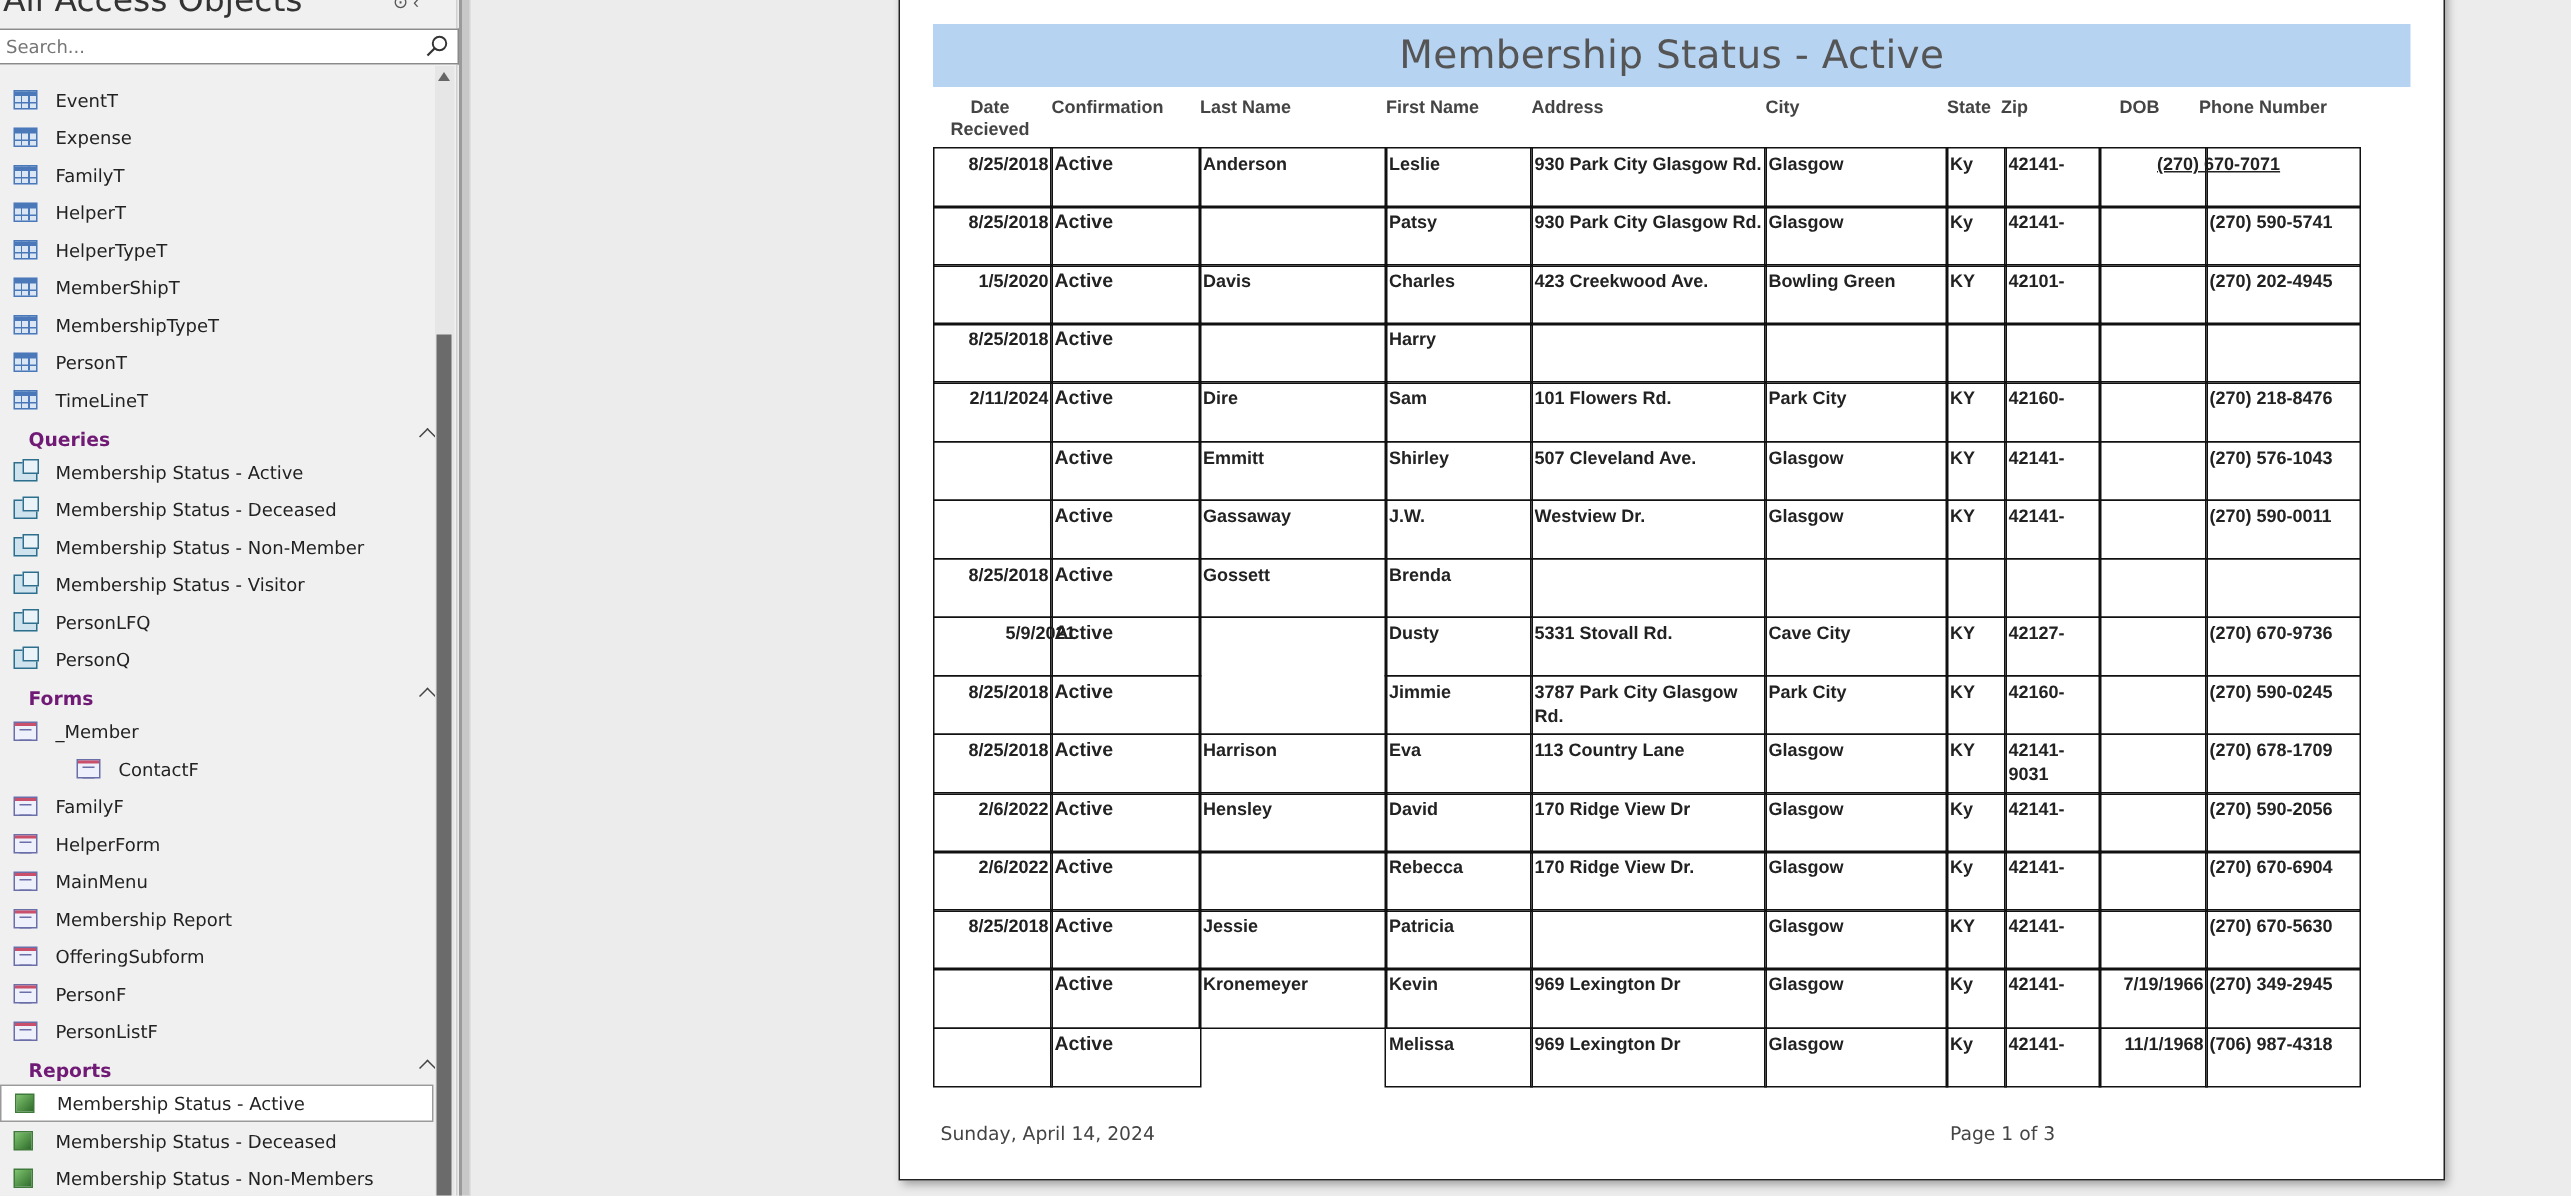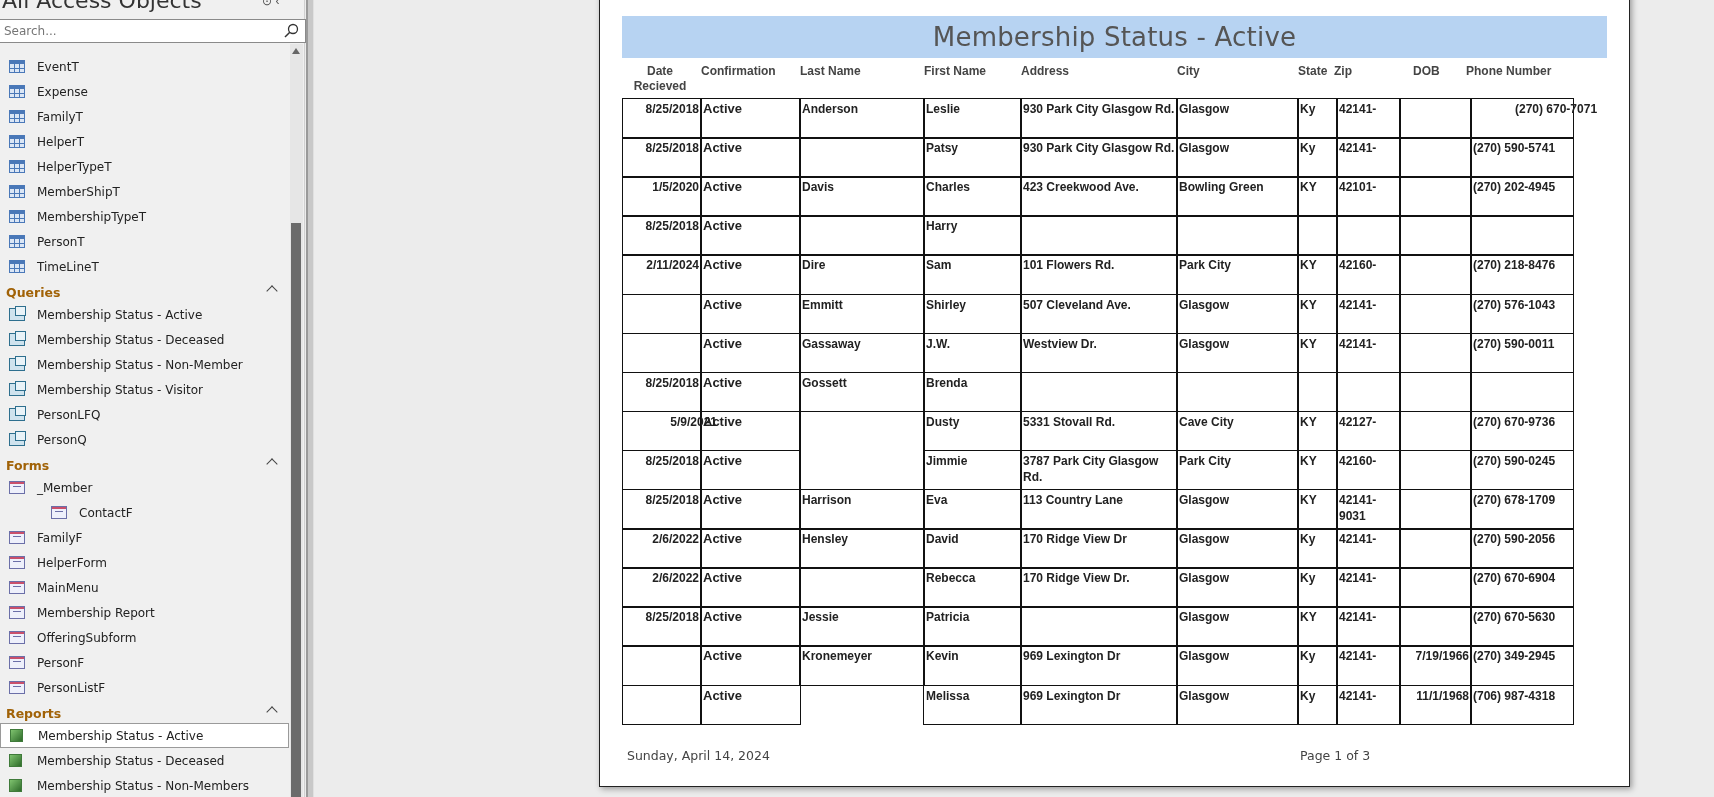--- a/index.html
+++ b/index.html
@@ -20,21 +20,21 @@
   .item .ico { width: 16px; height: 13px; margin-left: 9px; margin-right: 12px; flex: none; position: relative; }
   .ico.table { border: 1px solid #4a78b8; background: repeating-linear-gradient(90deg, #dbe6f5 0 4px, #4a78b8 4px 5px), #dbe6f5; }
   .ico.table::before { content: ""; position: absolute; left: 0; right: 0; top: 0; height: 3px; background: #4a78b8; }
   .ico.table::after { content: ""; position: absolute; left: 0; right: 0; top: 7px; height: 1px; background: #4a78b8; }
   .ico.query { border: 1px solid #2e6f8e; background: #cfe3ee; }
   .ico.query::before { content: ""; position: absolute; left: 5px; top: -3px; width: 9px; height: 8px; border: 1px solid #2e6f8e; background: #e9f3f8; }
   .ico.form { border: 1px solid #6b6fa8; background: #eef0fb; }
   .ico.form::before { content: ""; position: absolute; left: 0; right: 0; top: 0; height: 2px; background: #c94f6b; }
   .ico.form::after { content: ""; position: absolute; left: 3px; top: 4px; width: 8px; height: 6px; border-top: 1px solid #6b6fa8; border-bottom: 1px solid #6b6fa8; }
   .ico.report { border: 1px solid #3f7a3a; background: linear-gradient(135deg, #7fc36f, #2e6b2a); width: 13px; margin-right: 15px; }
-  .group { position: absolute; left: 0; width: 290px; height: 22px; display: flex; align-items: center; font-size: 12.5px; font-weight: bold; color: #a16207; font-family: "DejaVu Sans", sans-serif; padding-left: 6px; cursor: pointer; }
+  .group { position: absolute; left: 13px; width: 290px; height: 22px; display: flex; align-items: center; font-size: 12.5px; font-weight: bold; color: #701a75; font-family: "DejaVu Sans", sans-serif; padding-left: 6px; cursor: pointer; }
   .group .chev { position: absolute; left: 268px; top: 6px; width: 8px; height: 8px; border-left: 1.5px solid #444; border-top: 1.5px solid #444; transform: rotate(45deg); }
 
   .page { position: absolute; left: 599px; top: -10px; width: 1031px; height: 797px; background: #fff; border: 1px solid #222; box-shadow: 2px 2px 6px rgba(0,0,0,0.35); }
   .title-band { position: absolute; left: 622px; top: 16px; width: 985px; height: 42px; background: #b7d3f2; display: flex; align-items: center; justify-content: center; font-size: 26px; color: #555; font-family: "DejaVu Sans", sans-serif; letter-spacing: 0.2px; }
   .hdr { position: absolute; top: 64px; font-size: 12px; font-weight: bold; color: #444; font-family: "Liberation Sans", sans-serif; line-height: 15px; }
   .cell { position: absolute; font-size: 12px; font-weight: bold; color: #222; font-family: "Liberation Sans", sans-serif; line-height: 16px; overflow: hidden; }
   .box { position: absolute; border: 1.5px solid #111; background: transparent; }
   .footer-date { position: absolute; left: 627px; top: 748px; font-size: 12.5px; color: #444; font-family: "DejaVu Sans", sans-serif; }
   .footer-page { position: absolute; left: 1300px; top: 748px; font-size: 12.5px; color: #444; font-family: "DejaVu Sans", sans-serif; }
 </style>
@@ -207,21 +207,21 @@
     <div class="cell" style="top: 101px; left: 1023px; width: 152px;">930 Park City Glasgow Rd.</div>
     <div class="box" style="left: 1176px; top: 98px; width: 122.5px; height: 40.6px;"></div>
     <div class="cell" style="top: 101px; left: 1179px; width: 117px;">Glasgow</div>
     <div class="box" style="left: 1297px; top: 98px; width: 40.5px; height: 40.6px;"></div>
     <div class="cell" style="top: 101px; left: 1300px; width: 35px;">Ky</div>
     <div class="box" style="left: 1336px; top: 98px; width: 64.5px; height: 40.6px;"></div>
     <div class="cell" style="top: 101px; left: 1339px; width: 59px;">42141-</div>
     <div class="box" style="left: 1399px; top: 98px; width: 72.5px; height: 40.6px;"></div>
     <div class="cell" style="top: 101px; left: 1399px; width: 70px; text-align: right;"></div>
     <div class="box" style="left: 1470px; top: 98px; width: 103.5px; height: 40.6px;"></div>
-    <div class="cell" style="top: 101px; left: 1515px; width: 98px;">(270) 670-7071</div>
+    <div class="cell" style="top: 101px; left: 1438px; width: 98px; text-decoration: underline;">(270) 670-7071</div>
     <div class="box" style="left: 622px; top: 137.1px; width: 79.5px; height: 40.6px;"></div>
     <div class="cell" style="top: 140.1px; left: 622px; width: 77px; text-align: right;">8/25/2018</div>
     <div class="box" style="left: 700px; top: 137.1px; width: 100.5px; height: 40.6px;"></div>
     <div class="cell" style="top: 140.1px; left: 703px; width: 95px; font-size: 13px;">Active</div>
     <div class="box" style="left: 799px; top: 137.1px; width: 125.5px; height: 40.6px;"></div>
     <div class="cell" style="top: 140.1px; left: 802px; width: 120px;"></div>
     <div class="box" style="left: 923px; top: 137.1px; width: 98.5px; height: 40.6px;"></div>
     <div class="cell" style="top: 140.1px; left: 926px; width: 93px;">Patsy</div>
     <div class="box" style="left: 1020px; top: 137.1px; width: 157.5px; height: 40.6px;"></div>
     <div class="cell" style="top: 140.1px; left: 1023px; width: 152px;">930 Park City Glasgow Rd.</div>

